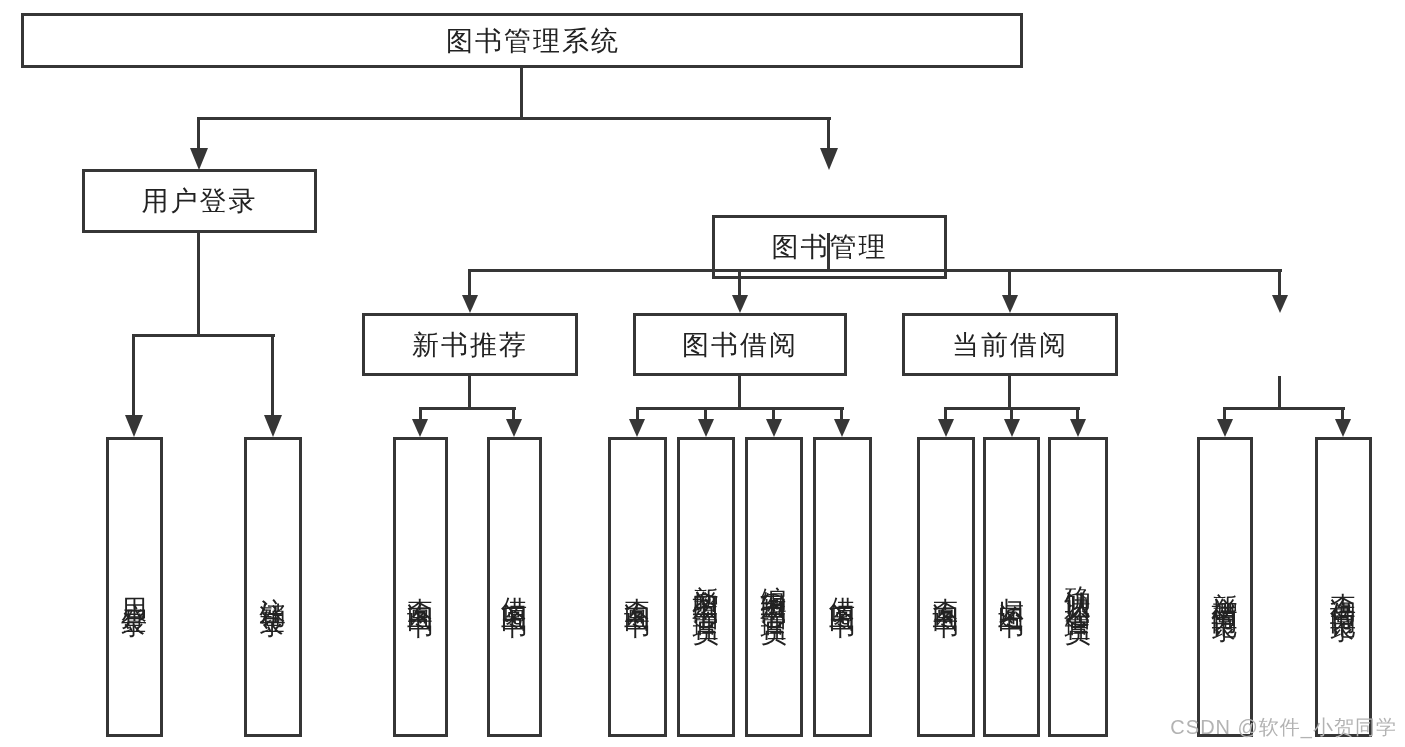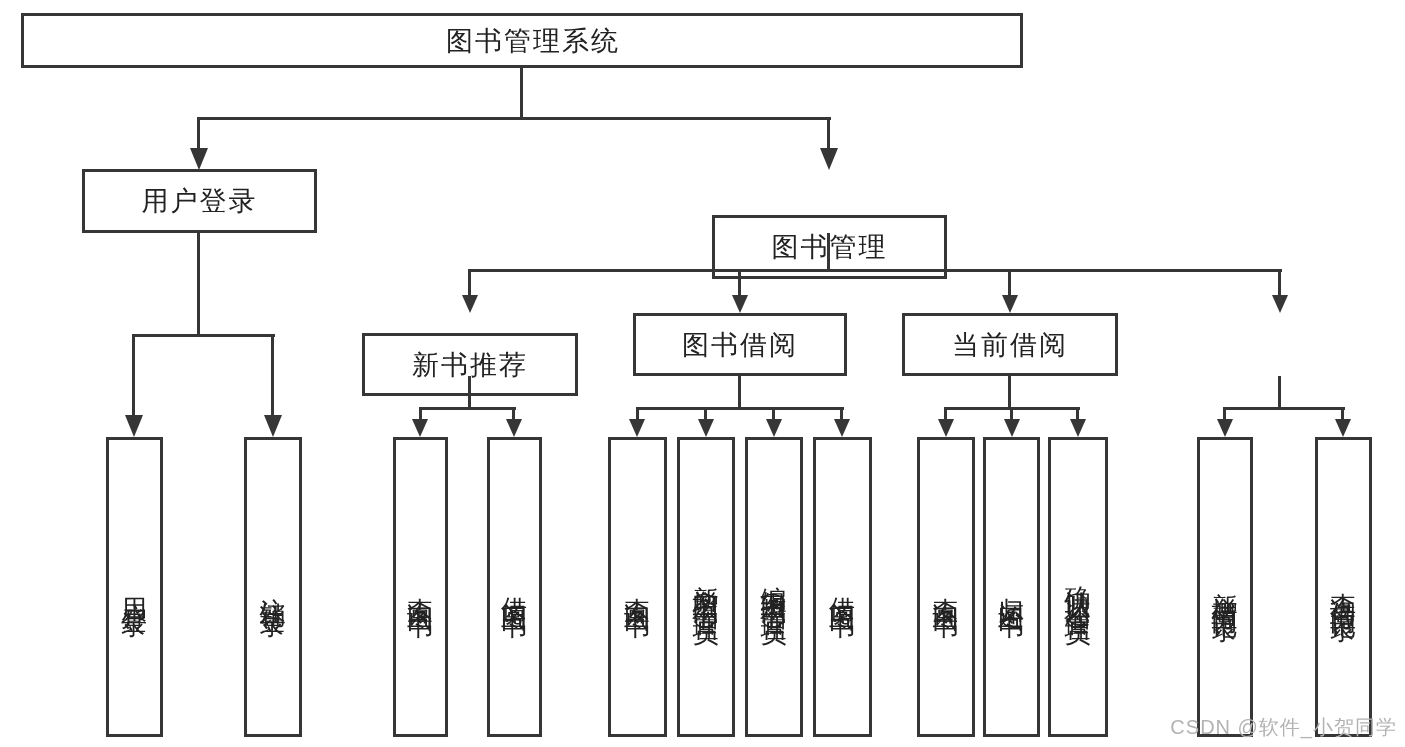--- a/index.html
+++ b/index.html
@@ -89,21 +89,21 @@
   <div class="hline" style="left:468px; top:269px; width:814px;"></div>
   <div class="vline" style="left:468px; top:269px; height:27px;"></div>
   <div class="arrow" style="left:462px; top:295px;"></div>
   <div class="vline" style="left:738px; top:269px; height:27px;"></div>
   <div class="arrow" style="left:732px; top:295px;"></div>
   <div class="vline" style="left:1008px; top:269px; height:27px;"></div>
   <div class="arrow" style="left:1002px; top:295px;"></div>
   <div class="vline" style="left:1278px; top:269px; height:27px;"></div>
   <div class="arrow" style="left:1272px; top:295px;"></div>
 
-  <div class="box hbox" style="left:362px; top:313px; width:216px; height:63px;margin-top:20px;">新书推荐</div>
+  <div class="box hbox" style="left:362px; top:313px; width:216px; height:63px;">新书推荐</div>
   <div class="box hbox" style="left:902px; top:313px; width:216px; height:63px;">当前借阅</div>
   <div class="box hbox" style="left:633px; top:313px; width:214px; height:63px;">图书借阅</div>
 
   <div class="vline" style="left:468px; top:376px; height:33px;"></div>
   <div class="hline" style="left:419px; top:407px; width:97px;"></div>
   <div class="vline" style="left:419px; top:407px; height:13px;"></div>
   <div class="arrow" style="left:412px; top:419px;"></div>
   <div class="vline" style="left:512px; top:407px; height:13px;"></div>
   <div class="arrow" style="left:506px; top:419px;"></div>
 

